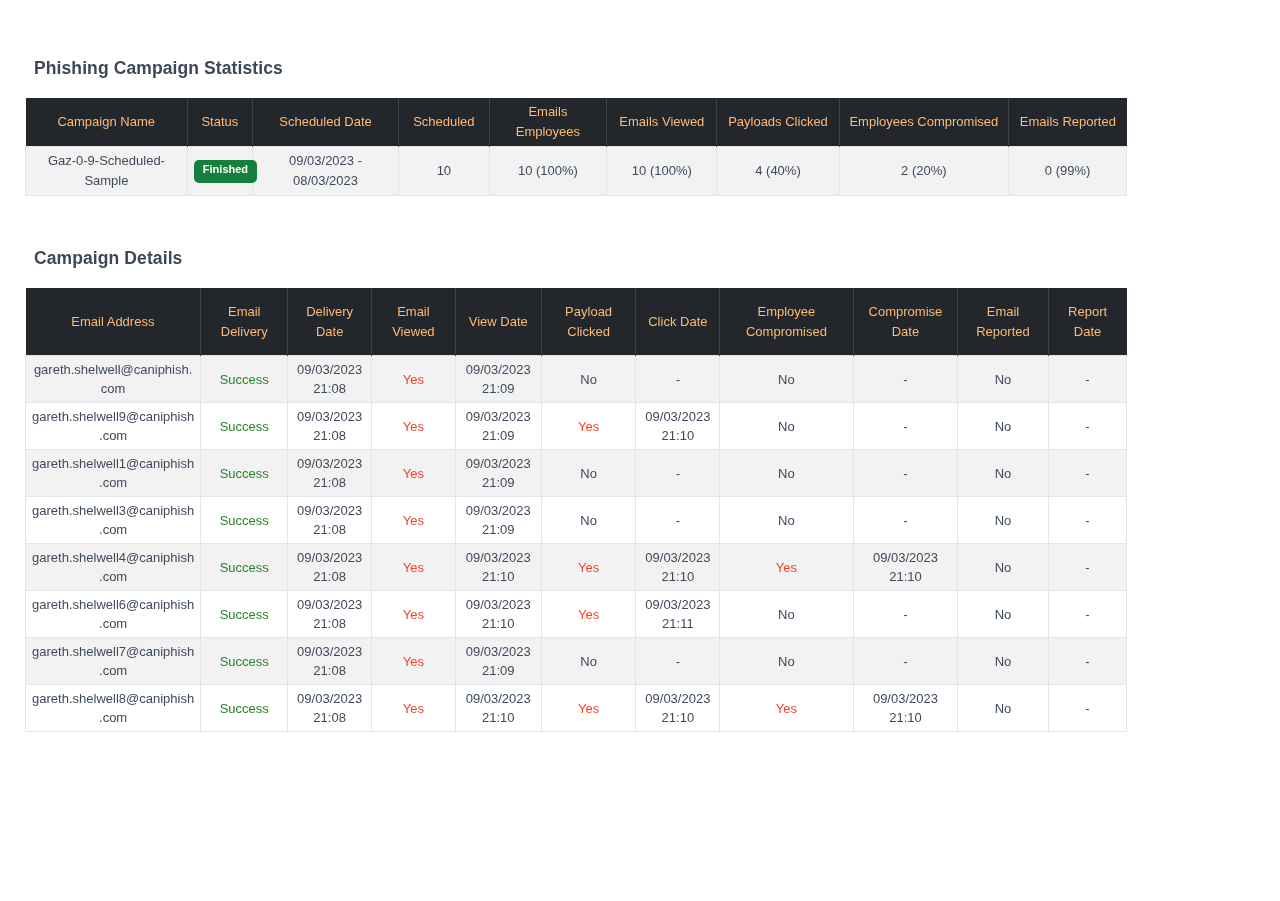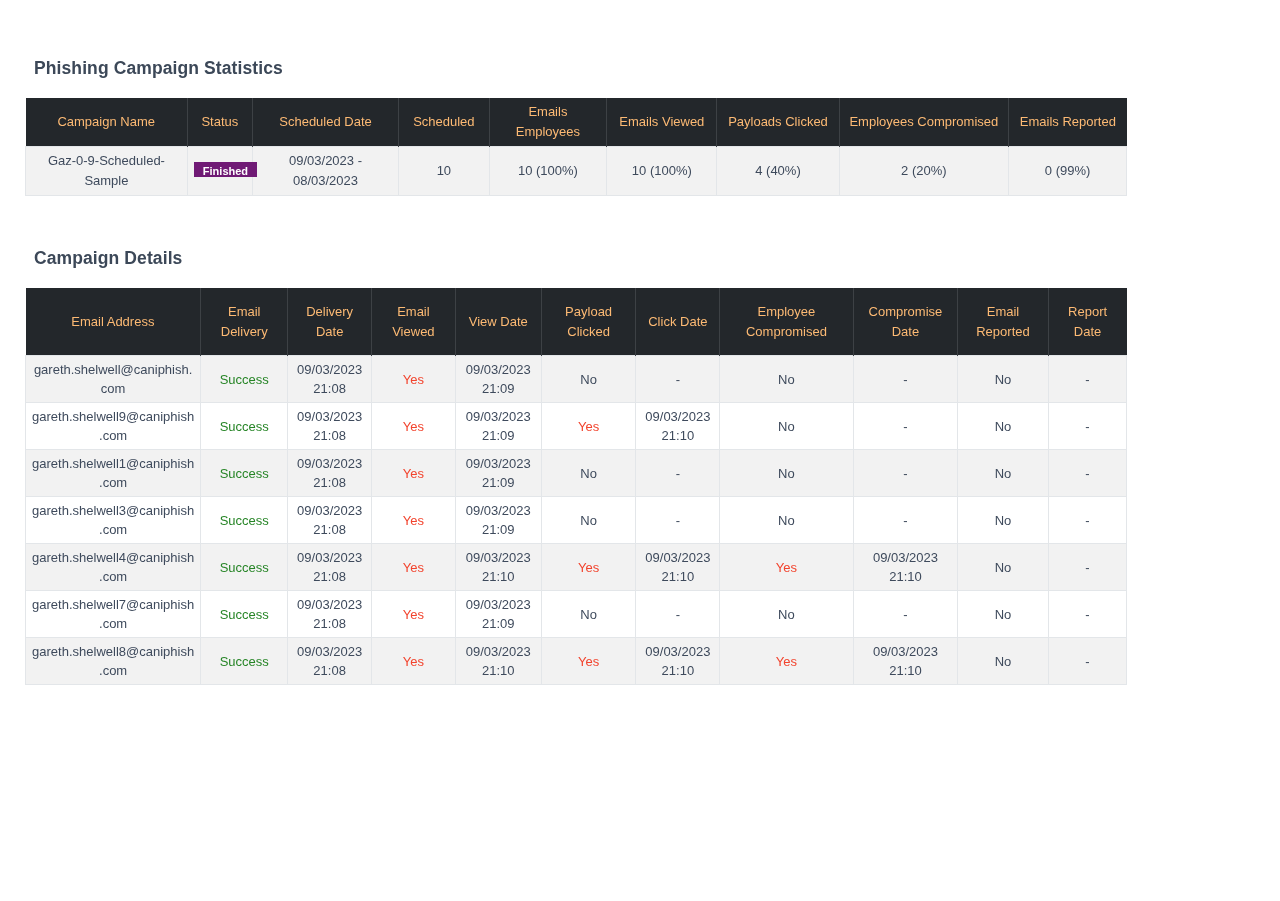--- a/index.html
+++ b/index.html
@@ -53,26 +53,26 @@
     border: 1px solid #e3e6e9;
     line-height: 19px;
     word-wrap: break-word;
   }
   table.stats tbody td { height: 24px; line-height: 20px; }
   table.details tbody tr { height: 47px; }
   table.report tbody tr:nth-child(odd)  { background: #f2f2f2; }
   table.report tbody tr:nth-child(even) { background: #ffffff; }
   .badge {
     display: inline-block;
-    background: #701a75;
+    background: #15803d;
     color: #ffffff;
     font-size: 11px;
     font-weight: 700;
-    padding: 3px 9px 0 9px;
-    border-radius: 0;
+    padding: 3px 9px 8px 9px;
+    border-radius: 5px;
     line-height: 12px;
   }
   .txt-green { color: #278527 !important; }
   .txt-red   { color: #f2442e !important; }
   .details-section { margin-top: 52px; }
 </style>
 </head>
 <body>
 
 <div class="page">
@@ -213,20 +213,33 @@
             <td class="txt-red">Yes</td>
             <td>09/03/2023 21:10</td>
             <td class="txt-red">Yes</td>
             <td>09/03/2023 21:10</td>
             <td class="txt-red">Yes</td>
             <td>09/03/2023 21:10</td>
             <td>No</td>
             <td>-</td>
           </tr>
           <tr>
+            <td>gareth.shelwell6@caniphish.com</td>
+            <td class="txt-green">Success</td>
+            <td>09/03/2023 21:08</td>
+            <td class="txt-red">Yes</td>
+            <td>09/03/2023 21:10</td>
+            <td class="txt-red">Yes</td>
+            <td>09/03/2023 21:11</td>
+            <td>No</td>
+            <td>-</td>
+            <td>No</td>
+            <td>-</td>
+          </tr>
+          <tr>
             <td>gareth.shelwell7@caniphish.com</td>
             <td class="txt-green">Success</td>
             <td>09/03/2023 21:08</td>
             <td class="txt-red">Yes</td>
             <td>09/03/2023 21:09</td>
             <td>No</td>
             <td>-</td>
             <td>No</td>
             <td>-</td>
             <td>No</td>

